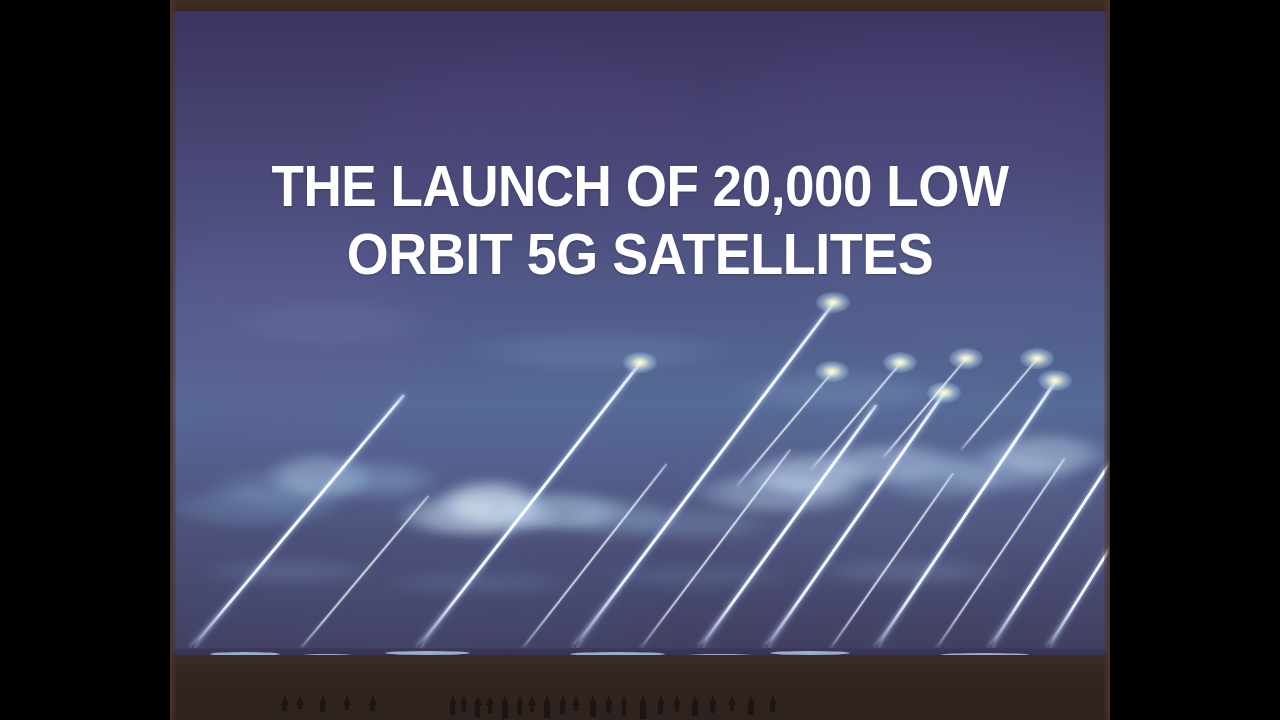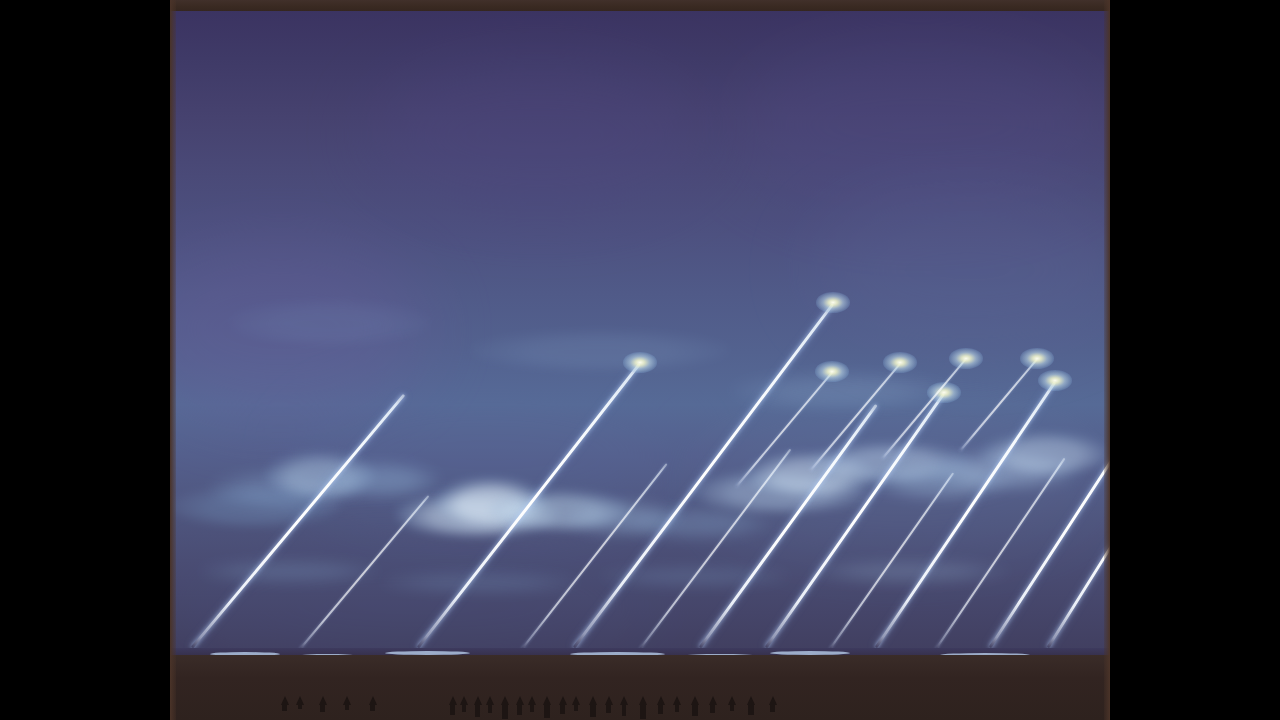--- a/index.html
+++ b/index.html
@@ -299,20 +299,24 @@
           <div class="tree" style="left: 578px; width: 6px; height: 12px; bottom: 5px;"></div>
           <div class="tree" style="left: 600px; width: 5px; height: 9px; bottom: 8px;"></div>
           <div class="tree" style="left: 112px; width: 5px; height: 8px; bottom: 9px;"></div>
           <div class="tree" style="left: 128px; width: 4px; height: 6px; bottom: 11px;"></div>
           <div class="tree" style="left: 150px; width: 5px; height: 9px; bottom: 8px;"></div>
           <div class="tree" style="left: 175px; width: 4px; height: 7px; bottom: 10px;"></div>
           <div class="tree" style="left: 200px; width: 5px; height: 8px; bottom: 9px;"></div>
         </div>
     </div>
 
+    <div id="title-block">
+      <span class="title-line" id="title-line-1">THE LAUNCH OF 20,000 LOW</span>
+      <span class="title-line" id="title-line-2">ORBIT 5G SATELLITES</span>
+    </div>
 
     <div class="edge-strip" id="edge-top"></div>
     <div class="edge-strip" id="edge-left"></div>
     <div class="edge-strip" id="edge-right"></div>
   </div>
 
   <div style="position:absolute;left:0;top:0;width:170px;height:720px;background:#000;"></div>
   <div style="position:absolute;left:1110px;top:0;width:170px;height:720px;background:#000;"></div>
 
 </div>

